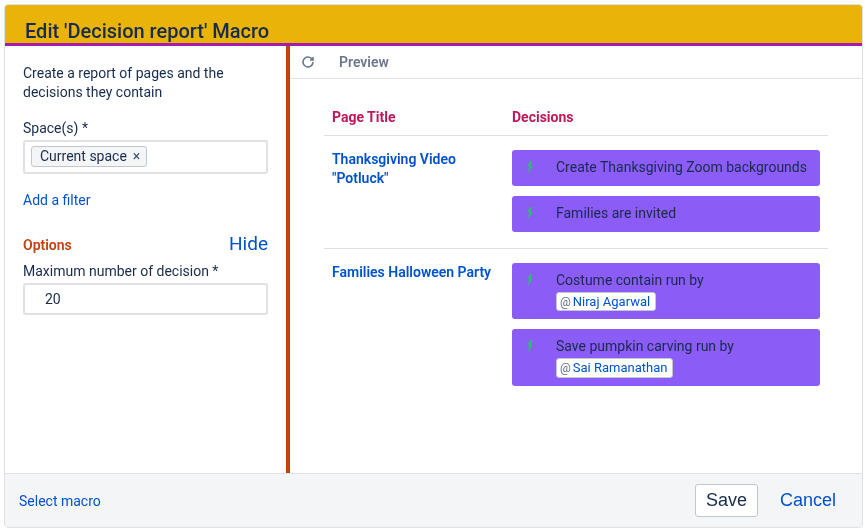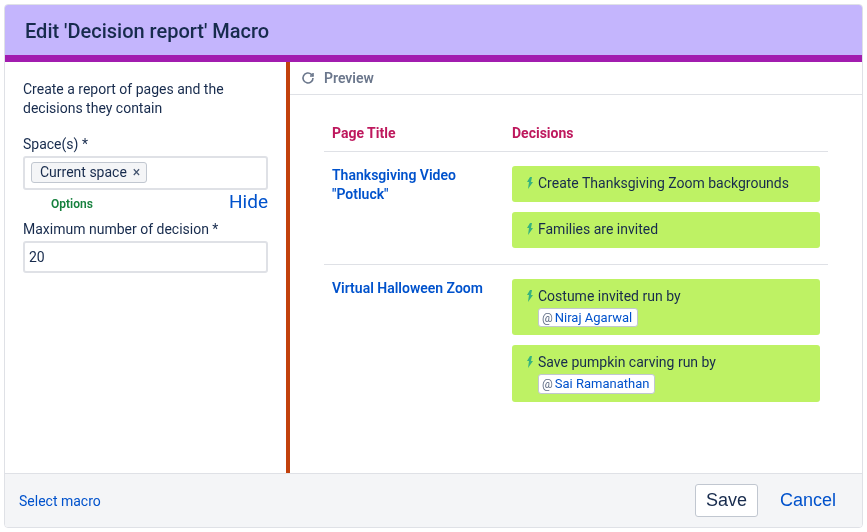--- a/index.html
+++ b/index.html
@@ -14,23 +14,23 @@
   .dialog {
     width: 859px;
     height: 524px;
     border: 1px solid #DFE1E6;
     border-radius: 4px;
     display: flex;
     flex-direction: column;
     overflow: hidden;
   }
   .dialog-header {
-    background: #c4b5fd;
-    border-bottom: 7px solid #a21caf;
-    padding: 14px 20px 12px 20px;
+    background: #eab308;
+    border-bottom: 3px solid #a21caf;
+    padding: 14px 20px 0 20px;
   }
   .dialog-title {
     font-size: 20px;
     font-weight: 500;
     color: #172B4D;
   }
   .dialog-body {
     flex: 1;
     display: flex;
     min-height: 0;
@@ -78,48 +78,47 @@
     margin-top: 18px;
     margin-bottom: 24px;
   }
   .options-head {
     display: flex;
     align-items: baseline;
     justify-content: space-between;
     margin-bottom: 8px;
   }
   .options-title {
-    font-size: 12px;
+    font-size: 14px;
     font-weight: 600;
-    color: #15803d;
-    margin-left: 28px;
+    color: #c2410c;
   }
   .hide-link {
     color: #0052CC;
     cursor: pointer;
     font-size: 19px;
   }
   .text-input {
     width: 100%;
     border: 2px solid #DFE1E6;
     border-radius: 3px;
     font-size: 14px;
-    padding: 6px 4px;
+    padding: 6px 20px;
     color: #172B4D;
     font-family: inherit;
   }
   .preview-pane {
     flex: 1;
     display: flex;
     flex-direction: column;
   }
   .preview-head {
     display: flex;
     align-items: center;
-    gap: 8px;
+    gap: 23px;
     padding: 8px 12px 8px 10px;
     border-bottom: 1px solid #DFE1E6;
     color: #6B778C;
     font-weight: 600;
     font-size: 14px;
   }
   .refresh-icon svg { display:block; }
   .preview-body {
     padding: 22px 34px 0 34px;
   }
@@ -141,27 +140,27 @@
     border-bottom: 1px solid #DFE1E6;
   }
   table.preview-table tr:last-child td { border-bottom: none; }
   th.col-title, td.col-title { width: 180px; }
   .page-link {
     color: #0052CC;
     font-weight: 600;
     line-height: 1.35;
   }
   .decision {
-    background: #bef264;
+    background: #8b5cf6;
     border-radius: 3px;
     padding: 8px 10px 8px 10px;
     margin-bottom: 10px;
     display: flex;
     align-items: flex-start;
-    gap: 0;
+    gap: 18px;
   }
   .decision:last-child { margin-bottom: 0; }
   .decision-icon {
     flex-shrink: 0;
     margin-top: 1px;
   }
   .decision-text {
     line-height: 1.35;
   }
   .mention {
@@ -222,20 +221,21 @@
       <div class="desc">Create a report of pages and the decisions they contain</div>
 
       <label class="field-label">Space(s) *</label>
       <div class="token-input">
         <span class="token">
           <span>Current space</span>
           <span class="token-remove">×</span>
         </span>
       </div>
 
+      <div class="link-action">Add a filter</div>
 
       <div class="options-head">
         <div class="options-title">Options</div>
         <div class="hide-link">Hide</div>
       </div>
 
       <label class="field-label">Maximum number of decision *</label>
       <input class="text-input" type="text" value="20" style="">
     </div>
 
@@ -277,31 +277,31 @@
                     <svg width="16" height="16" viewBox="0 0 16 16">
                         <path d="M8 2 L5 7 H7 L6 14 L11 7 H9 L10 2 Z" fill="#36B37E"></path>
                       </svg>
                   </span>
                   <span class="decision-text">Families are invited</span>
                 </div>
               </td>
             </tr>
             <tr>
               <td class="col-title">
-                <span class="page-link">Virtual Halloween Zoom</span>
+                <span class="page-link">Families Halloween Party</span>
               </td>
               <td>
                 <div class="decision">
                   <span class="decision-icon">
                     <svg width="16" height="16" viewBox="0 0 16 16">
                         <path d="M8 2 L5 7 H7 L6 14 L11 7 H9 L10 2 Z" fill="#36B37E"></path>
                       </svg>
                   </span>
                   <span class="decision-text">
-                    <span>Costume invited run by</span><br>
+                    <span>Costume contain run by</span><br>
                     <span class="mention">
                         <span class="at">@</span>
                         <span>Niraj Agarwal</span>
                       </span>
                   </span>
                 </div>
                 <div class="decision">
                   <span class="decision-icon">
                     <svg width="16" height="16" viewBox="0 0 16 16">
                         <path d="M8 2 L5 7 H7 L6 14 L11 7 H9 L10 2 Z" fill="#36B37E"></path>

